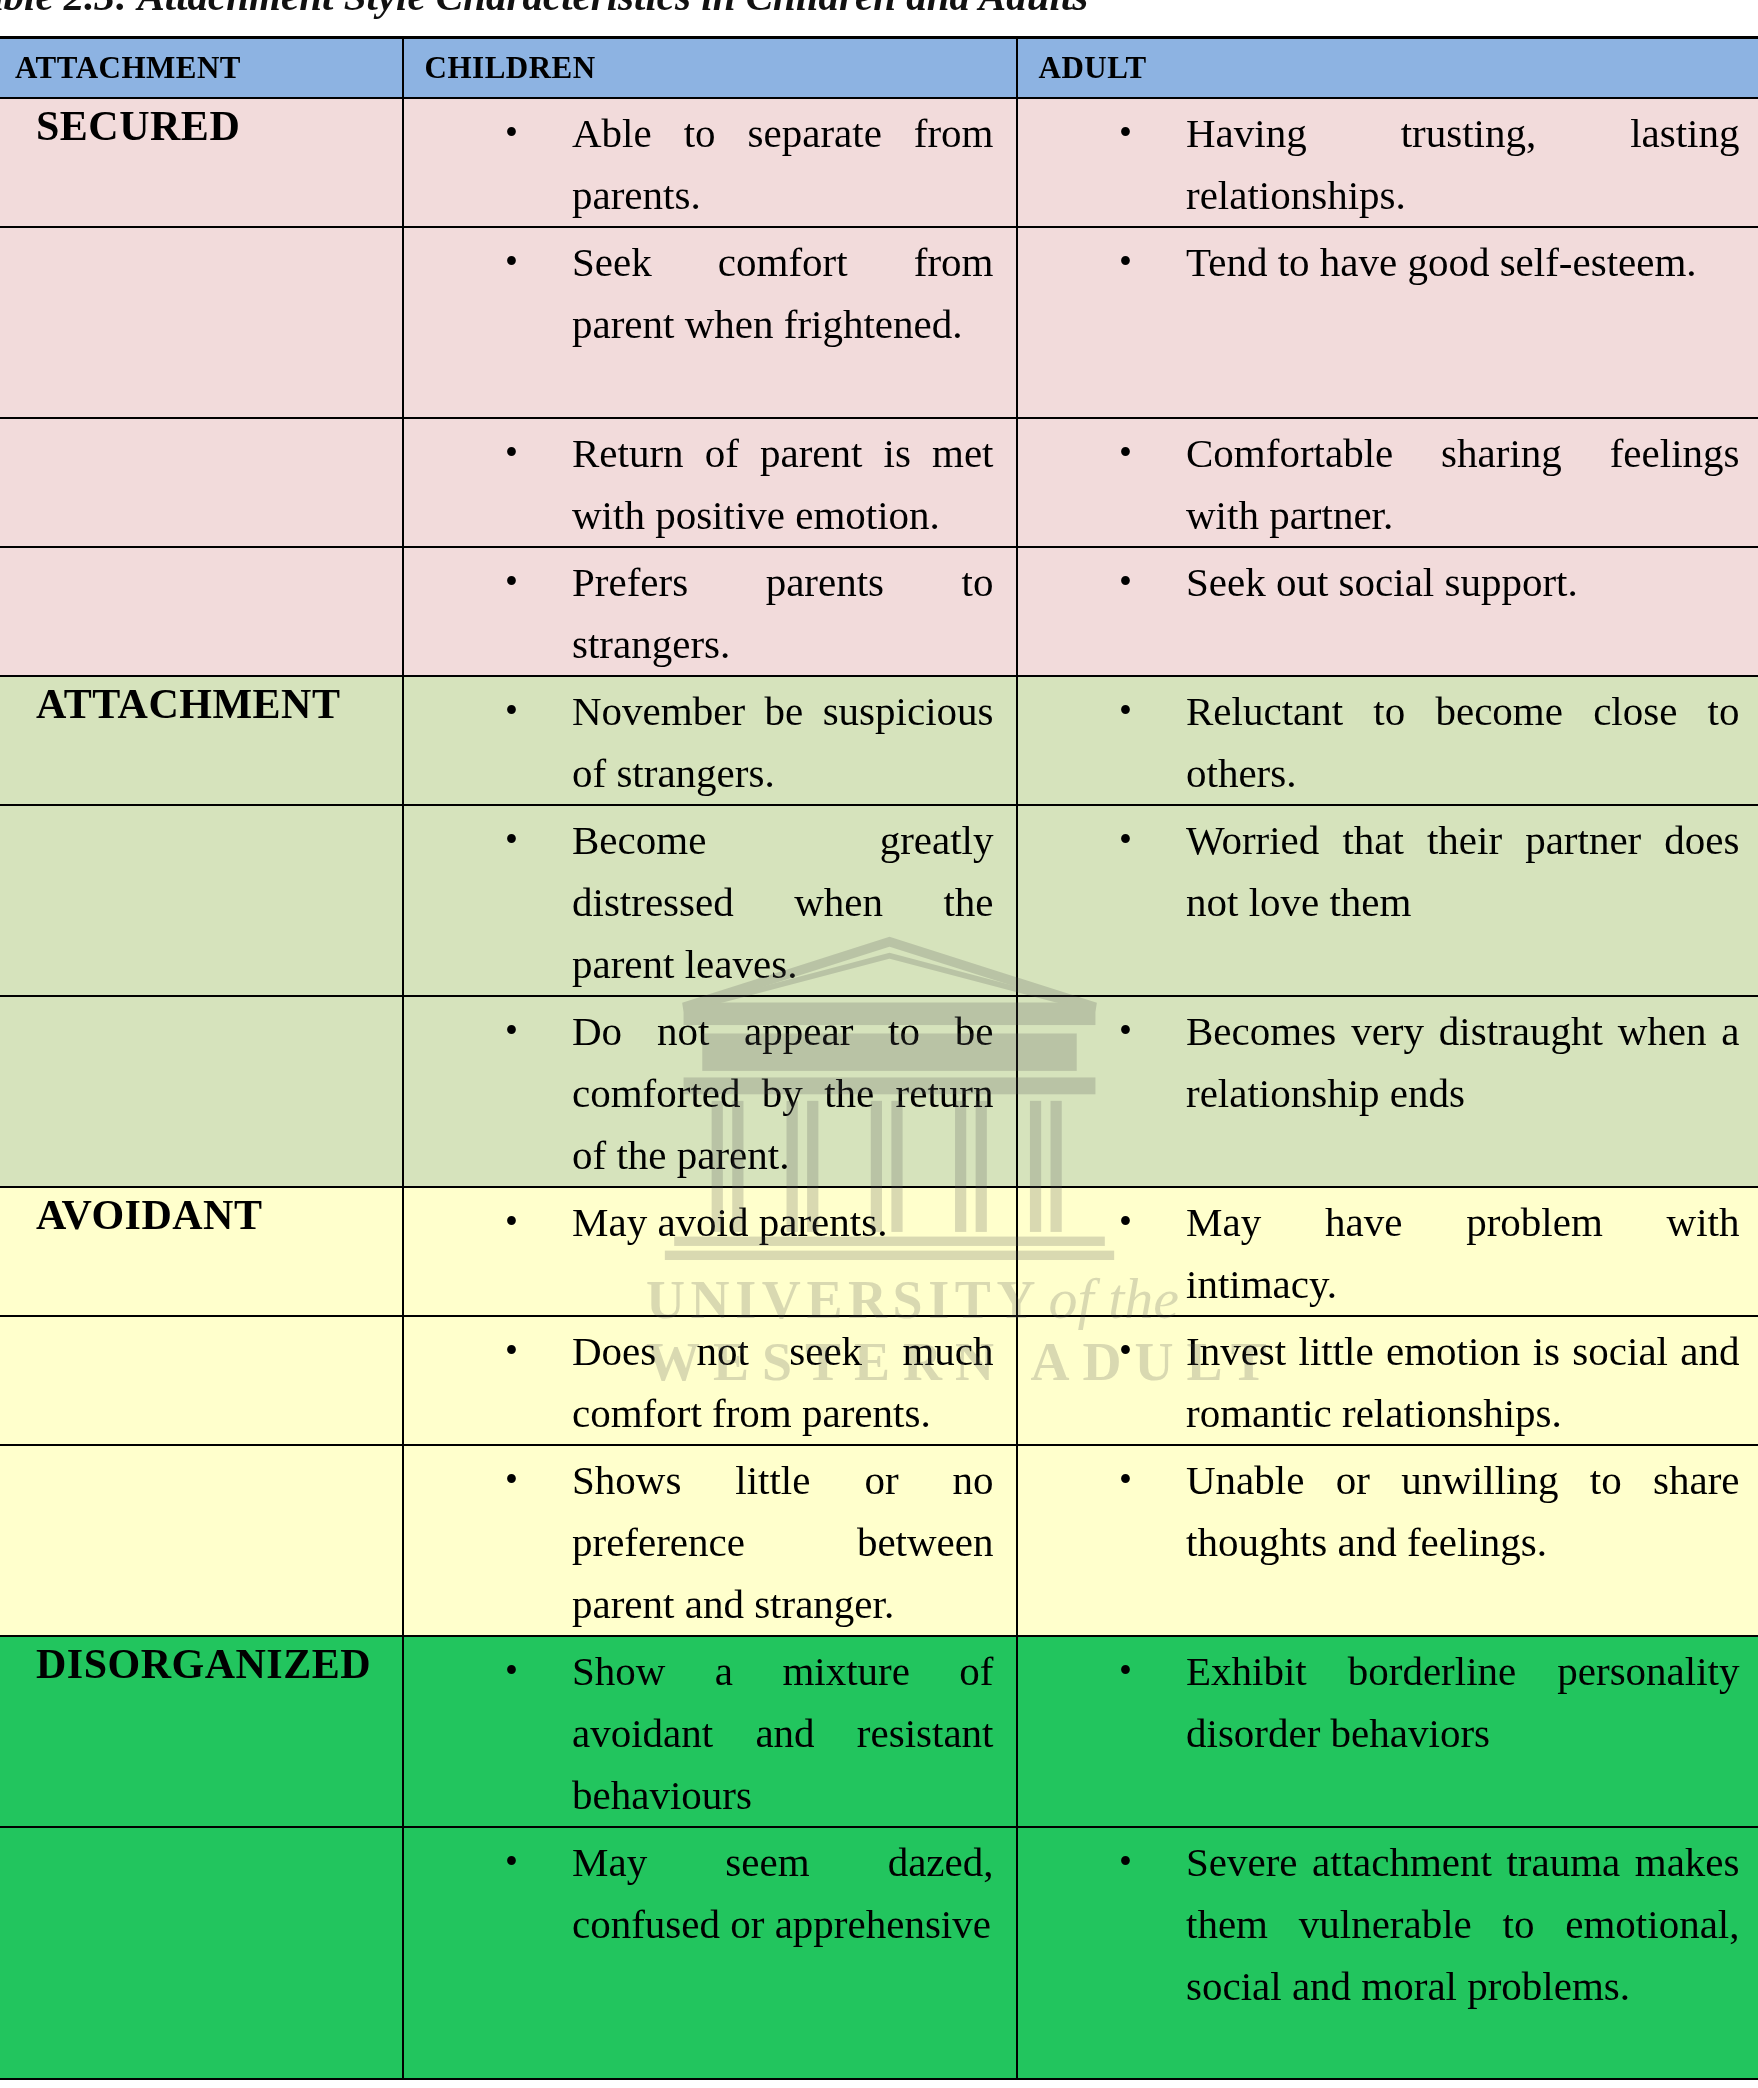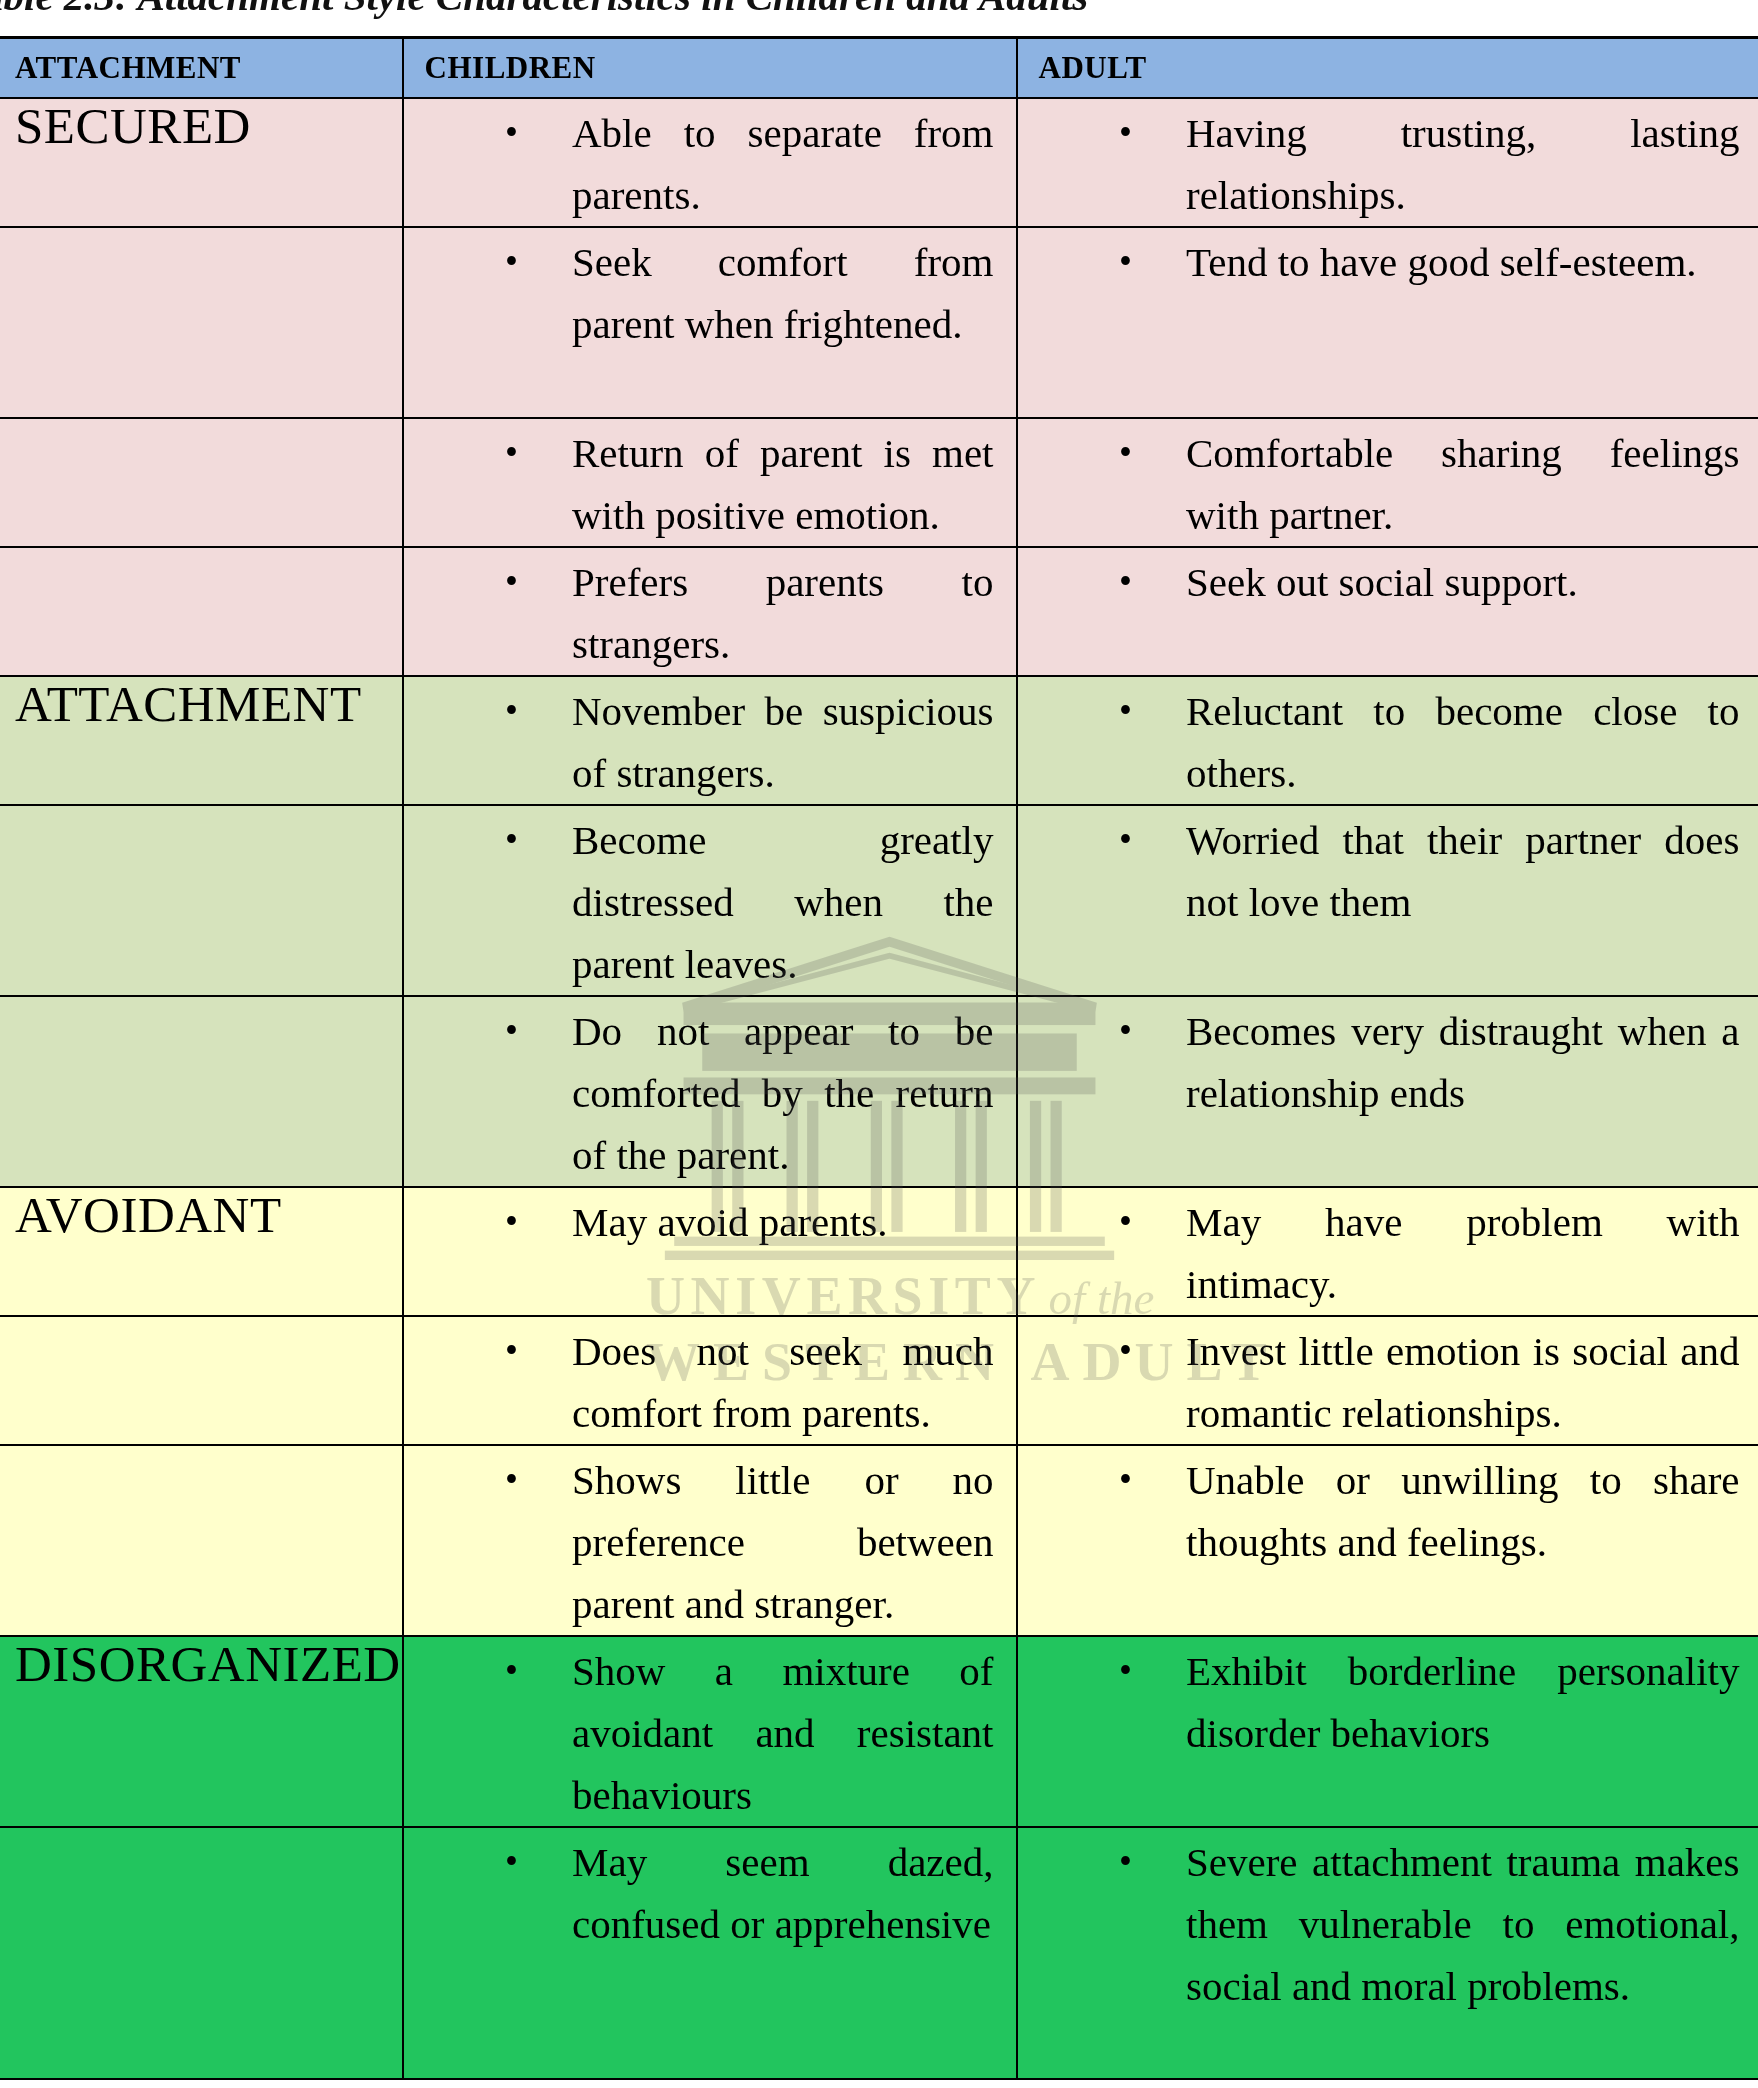--- a/index.html
+++ b/index.html
@@ -50,25 +50,26 @@
       text-align: left;
       font-weight: bold;
       font-size: 31px;
       height: 58px;
       line-height: 58px;
       padding-left: 15px !important;
       letter-spacing: 0.5px;
     }
     th.h-child, th.h-adult { padding-left: 20.6px !important; }
     .label {
-      font-weight: normal;
-      font-size: 51px;
+      font-weight: bold;
+      font-size: 42px;
       line-height: 47px;
       padding: 3.7px 0 0 15px;
       letter-spacing: 0.5px;
+      margin-left: 21px;
     }
     .bul {
       display: flex;
       font-size: 41px;
       line-height: 62px;
       padding-top: 2.8px;
     }
     .bul .dot {
       flex: 0 0 auto;
       width: 37px;
@@ -101,21 +102,21 @@
     }
     .wm-text1, .wm-text2 {
       position: absolute;
       font-family: "Liberation Serif", serif;
       font-weight: bold;
       color: #555;
       white-space: nowrap;
       letter-spacing: 5.6px;
     }
     .wm-text1 { left: 0; top: 342px; font-size: 54px; }
-    .wm-text1 .of { font-style: italic; font-weight: normal; letter-spacing: 0; font-size: 47px; margin-left: 7.5px; }
+    .wm-text1 .of { font-style: italic; font-weight: normal; letter-spacing: 0; font-size: 58px; margin-left: 7.5px; }
     .wm-text2 { left: 0; top: 408px; font-size: 54px; letter-spacing: 13px; }
   </style>
 </head>
 <body>
 
 <div class="caption">able 2.3: Attachment Style Characteristics in Children and Adults</div>
 
 <table class="att">
   <colgroup>
     <col class="c-att">

